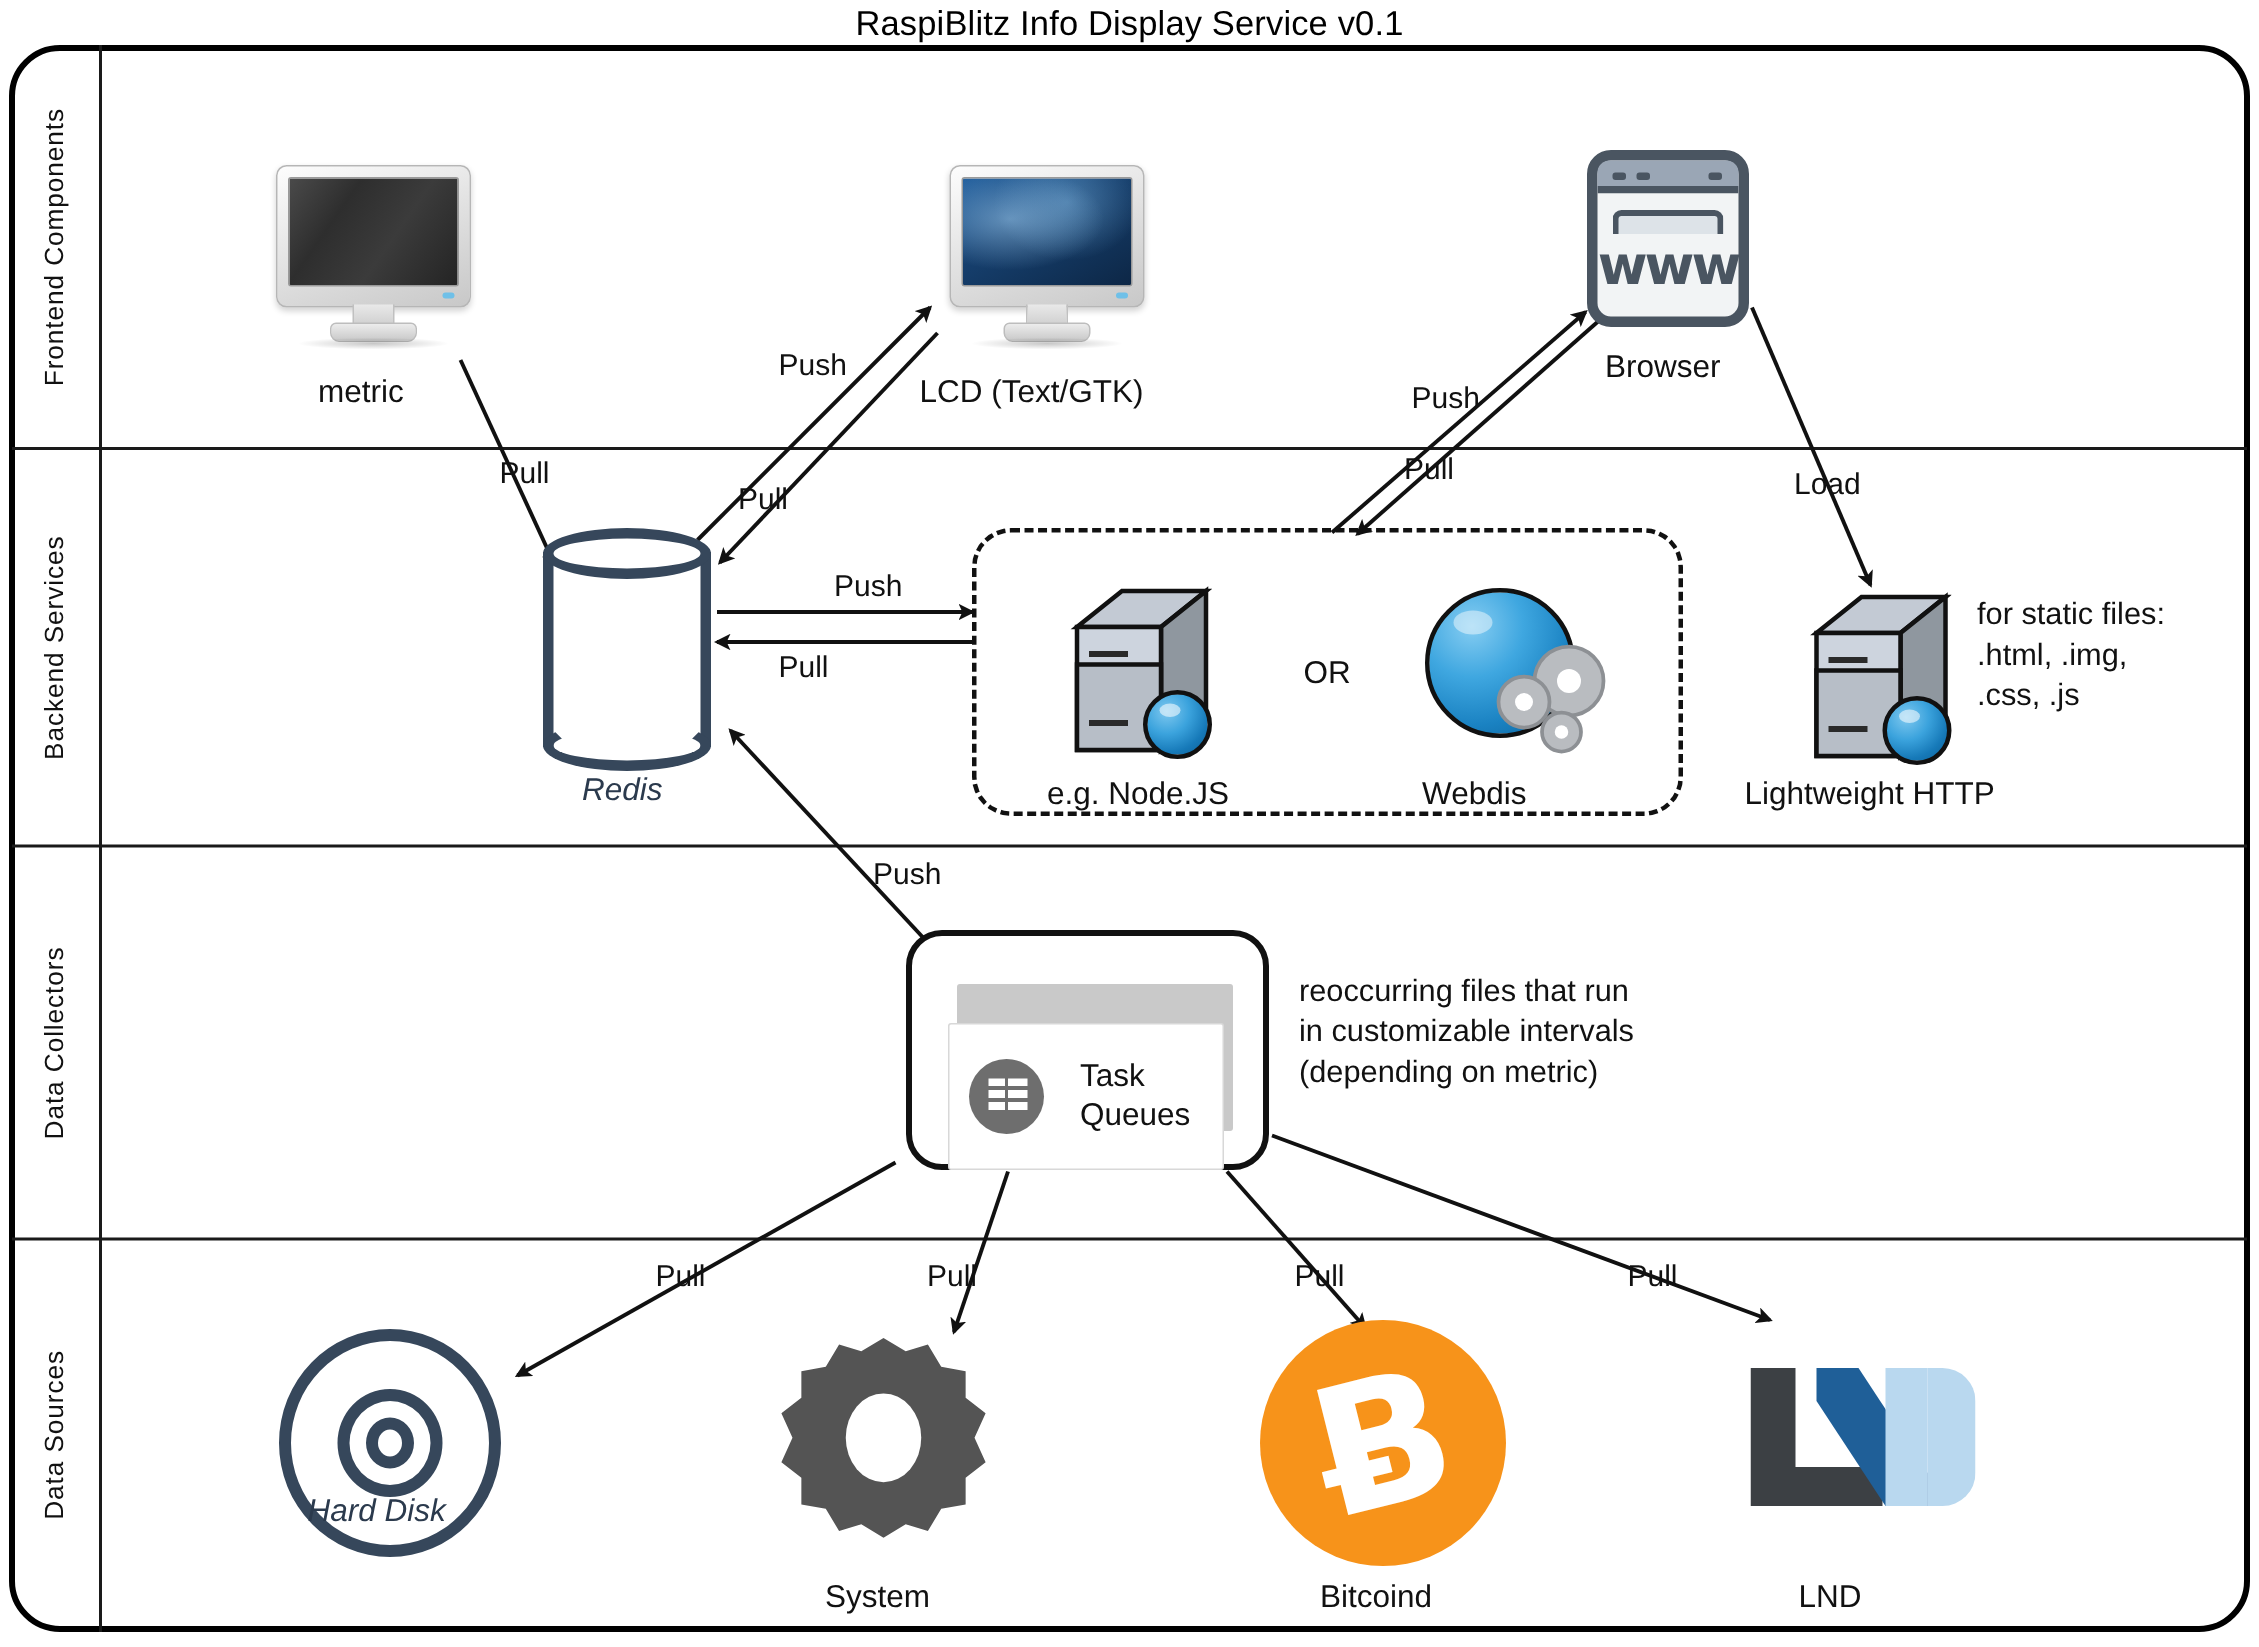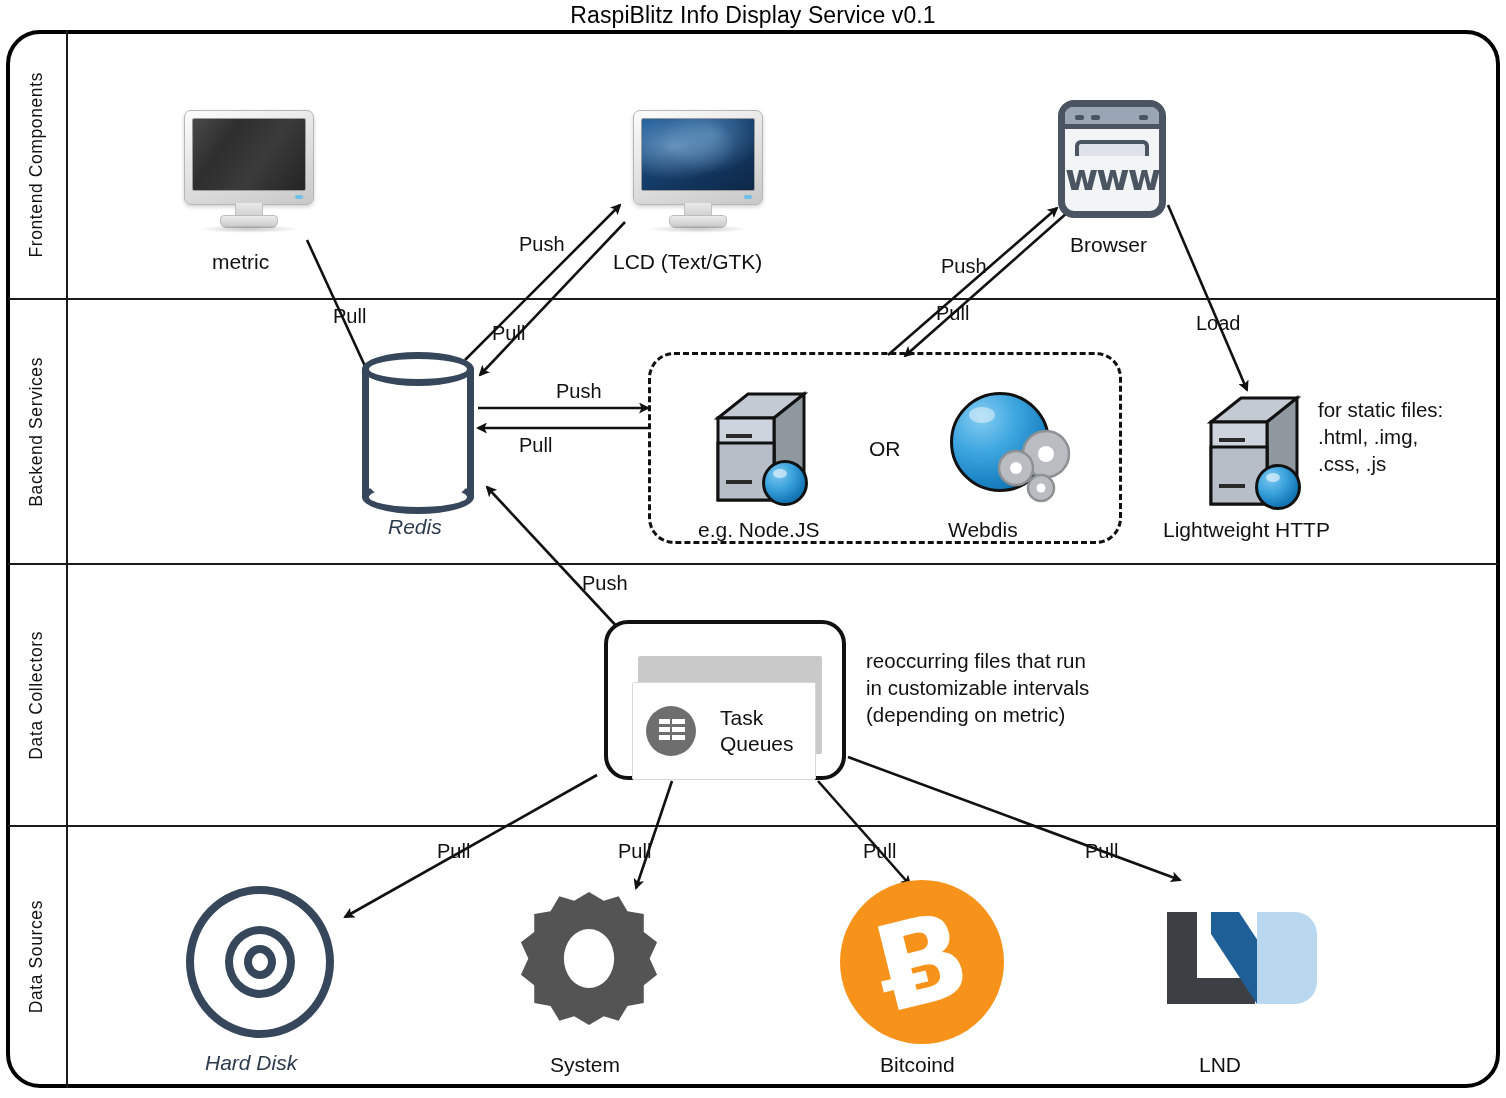--- a/index.html
+++ b/index.html
@@ -512,21 +512,21 @@
   <div class="edge-label" style="left:437px;top:840px">Pull</div>
   <div class="edge-label" style="left:618px;top:840px">Pull</div>
   <div class="edge-label" style="left:863px;top:840px">Pull</div>
   <div class="edge-label" style="left:1085px;top:840px">Pull</div>
 
   <div class="icon hdd" style="left:186px;top:886px">
     <div class="hdd-ring" style="left:0;top:0;width:148px;height:152px"></div>
     <div class="hdd-ring" style="left:39px;top:40px;width:70px;height:72px"></div>
     <div class="hdd-ring" style="left:58px;top:59px;width:32px;height:34px"></div>
   </div>
-  <div class="node-label accent" style="left:205px;top:1051px">Hard Disk</div>
+  <div class="node-label accent" style="left:205px;top:996px">Hard Disk</div>
 
   <div class="icon gear-wrap" style="left:515px;top:886px">
     <svg width="148" height="148" viewBox="0 0 100 100">
       <path fill="#545454" d="M50,4 L60,10 L70,7 L76,17 L87,19 L87,31 L96,38 L91,49 L96,60 L87,67 L87,79 L76,81 L70,91 L60,88 L50,94 L40,88 L30,91 L24,81 L13,79 L13,67 L4,60 L9,49 L4,38 L13,31 L13,19 L24,17 L30,7 L40,10 Z"></path>
       <ellipse cx="50" cy="49" rx="17" ry="20" fill="#ffffff"></ellipse>
     </svg>
   </div>
   <div class="node-label" style="left:550px;top:1053px">System</div>
 
   <div class="btc" style="left:840px;top:880px">

